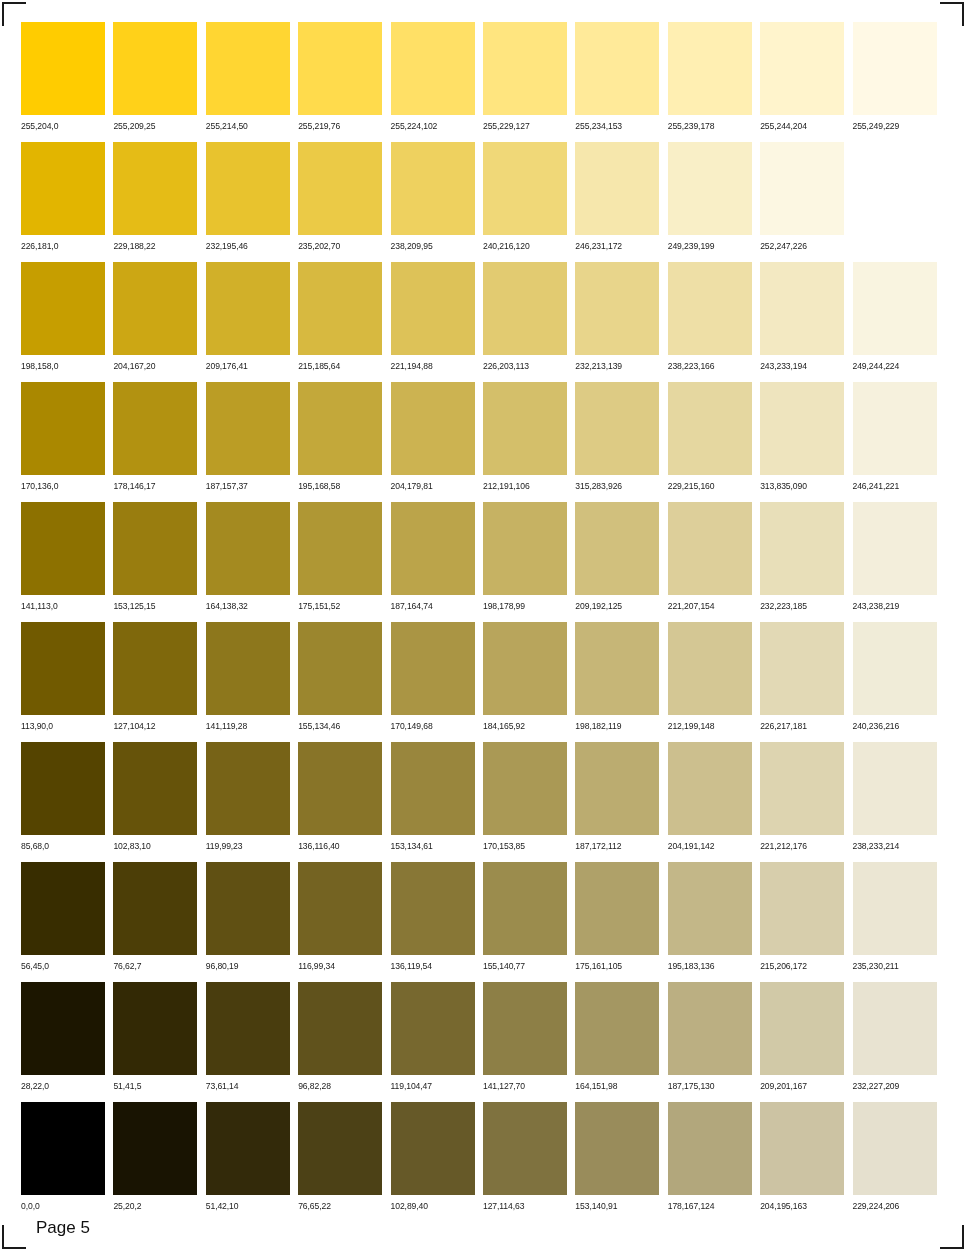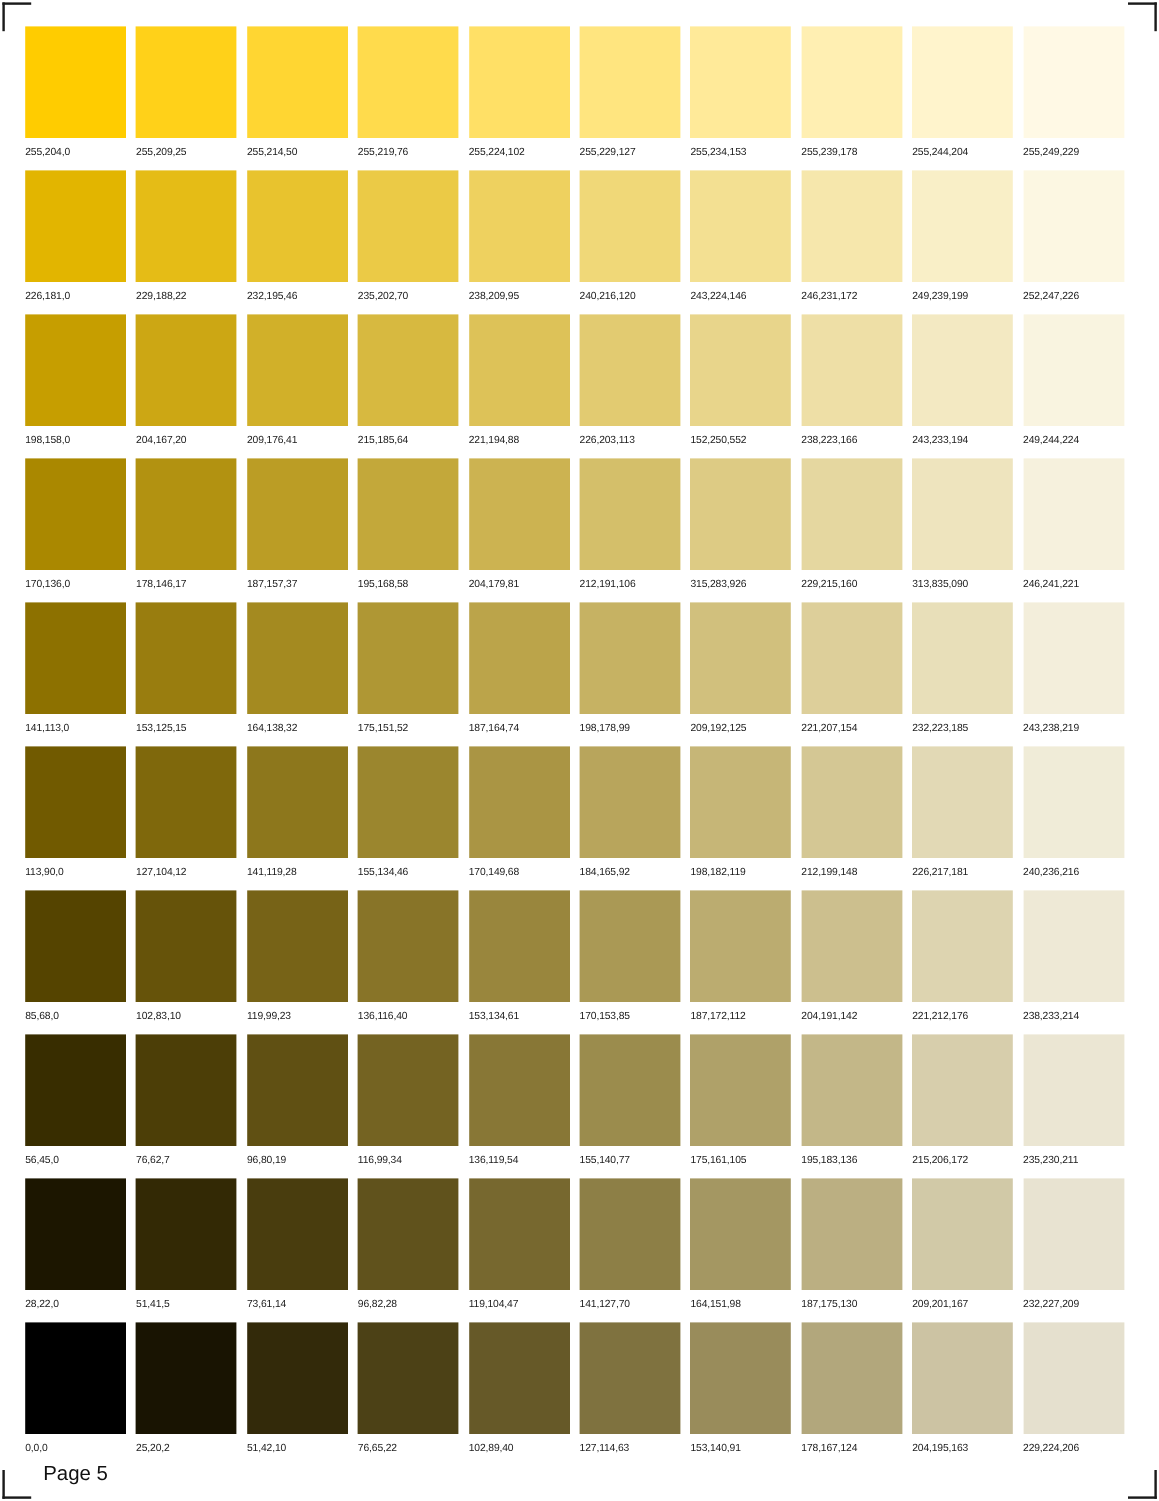--- a/index.html
+++ b/index.html
@@ -157,24 +157,20 @@
         </div>
         <div class="swatch-cell">
           <div class="swatch-chip" style="background: rgb(238, 209, 95);"></div>
           <div class="swatch-label">238,209,95</div>
         </div>
         <div class="swatch-cell">
           <div class="swatch-chip" style="background: rgb(240, 216, 120);"></div>
           <div class="swatch-label">240,216,120</div>
         </div>
         <div class="swatch-cell">
-          <div class="swatch-chip" style="background: rgb(243, 224, 146);"></div>
-          <div class="swatch-label">243,224,146</div>
-        </div>
-        <div class="swatch-cell">
           <div class="swatch-chip" style="background: rgb(246, 231, 172);"></div>
           <div class="swatch-label">246,231,172</div>
         </div>
         <div class="swatch-cell">
           <div class="swatch-chip" style="background: rgb(249, 239, 199);"></div>
           <div class="swatch-label">249,239,199</div>
         </div>
         <div class="swatch-cell">
           <div class="swatch-chip" style="background: rgb(252, 247, 226);"></div>
           <div class="swatch-label">252,247,226</div>
@@ -200,21 +196,21 @@
         <div class="swatch-cell">
           <div class="swatch-chip" style="background: rgb(221, 194, 88);"></div>
           <div class="swatch-label">221,194,88</div>
         </div>
         <div class="swatch-cell">
           <div class="swatch-chip" style="background: rgb(226, 203, 113);"></div>
           <div class="swatch-label">226,203,113</div>
         </div>
         <div class="swatch-cell">
           <div class="swatch-chip" style="background: rgb(232, 213, 139);"></div>
-          <div class="swatch-label">152,250,552</div>
+          <div class="swatch-label">232,213,139</div>
         </div>
         <div class="swatch-cell">
           <div class="swatch-chip" style="background: rgb(238, 223, 166);"></div>
           <div class="swatch-label">238,223,166</div>
         </div>
         <div class="swatch-cell">
           <div class="swatch-chip" style="background: rgb(243, 233, 194);"></div>
           <div class="swatch-label">243,233,194</div>
         </div>
         <div class="swatch-cell">

